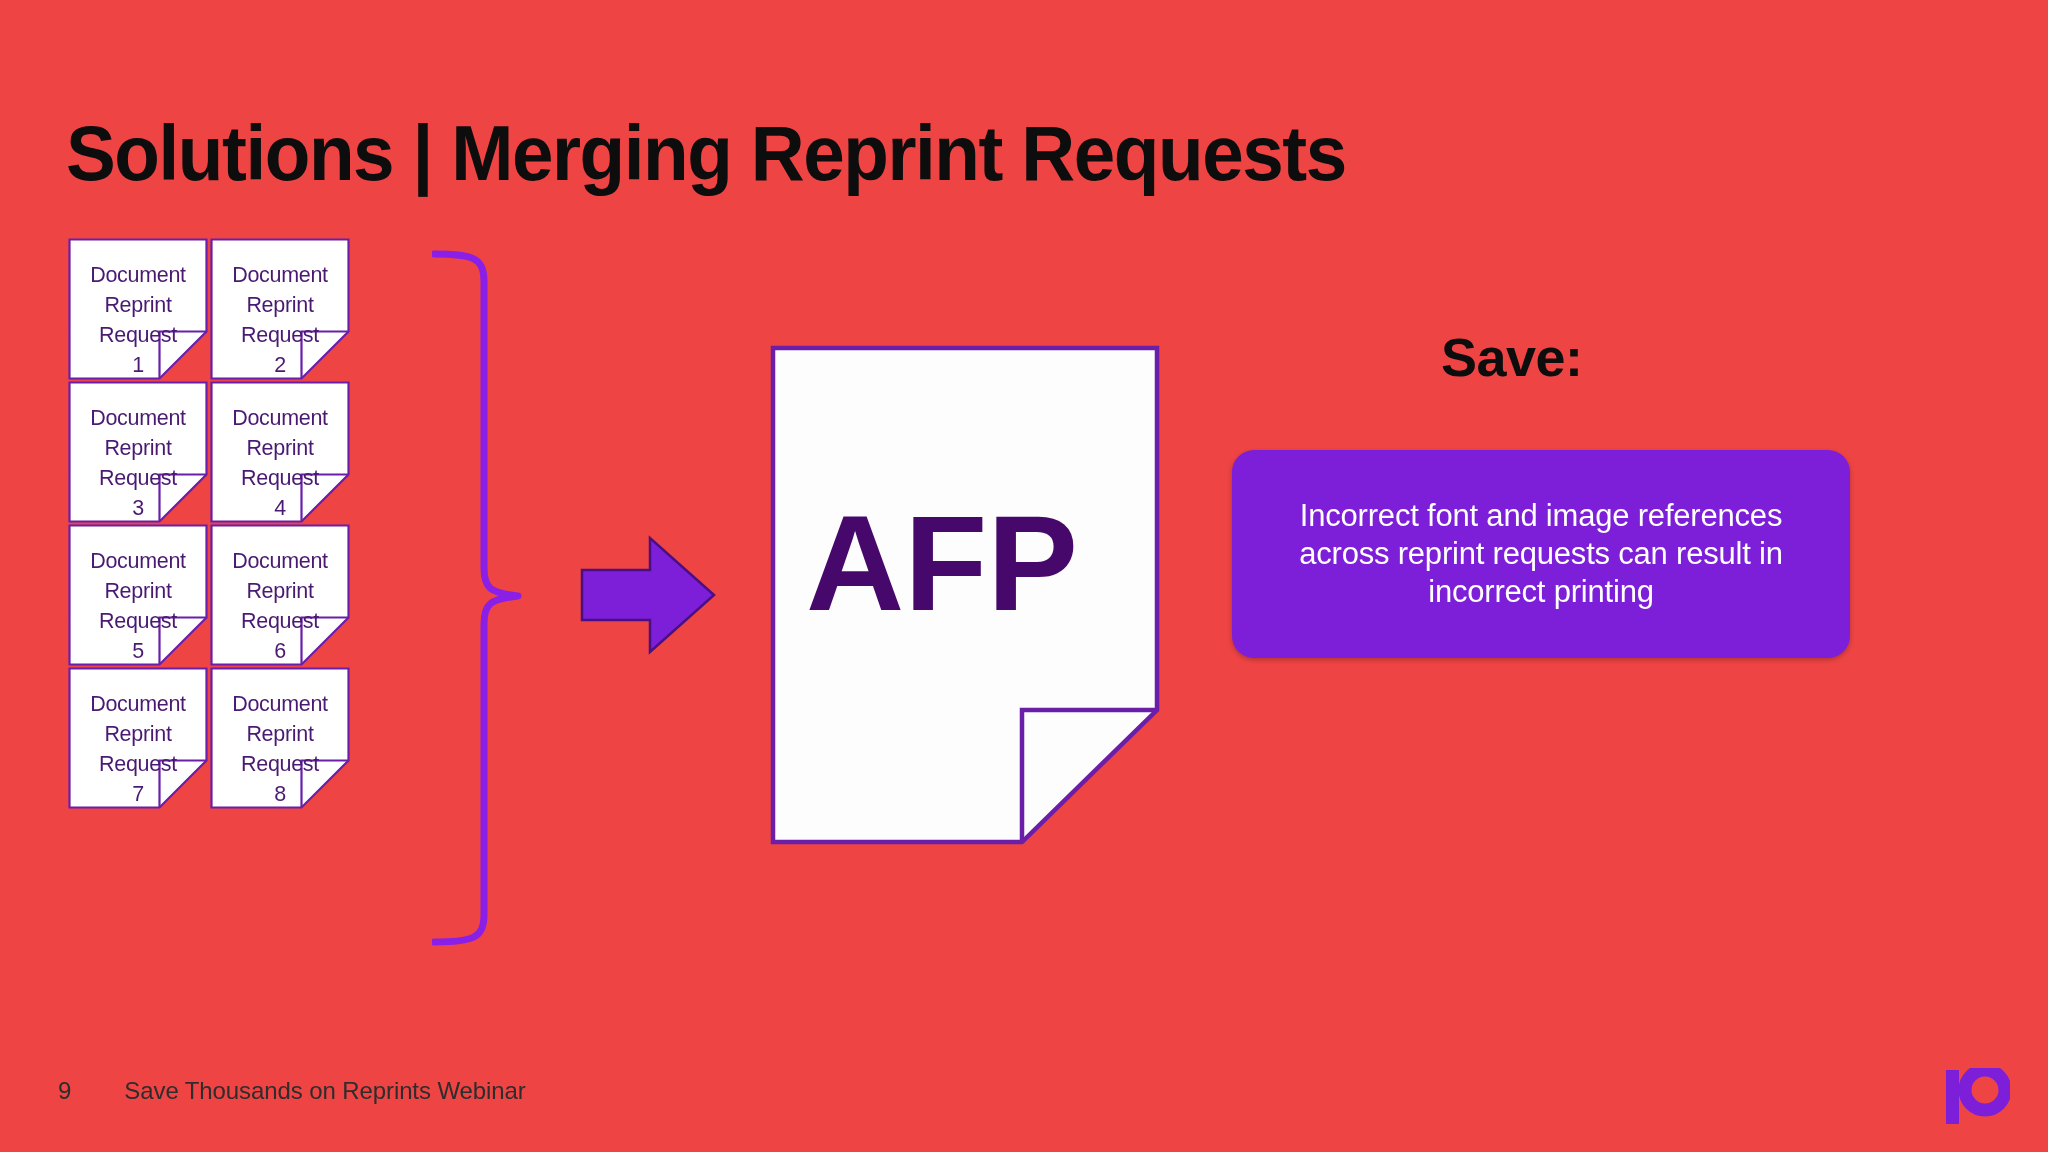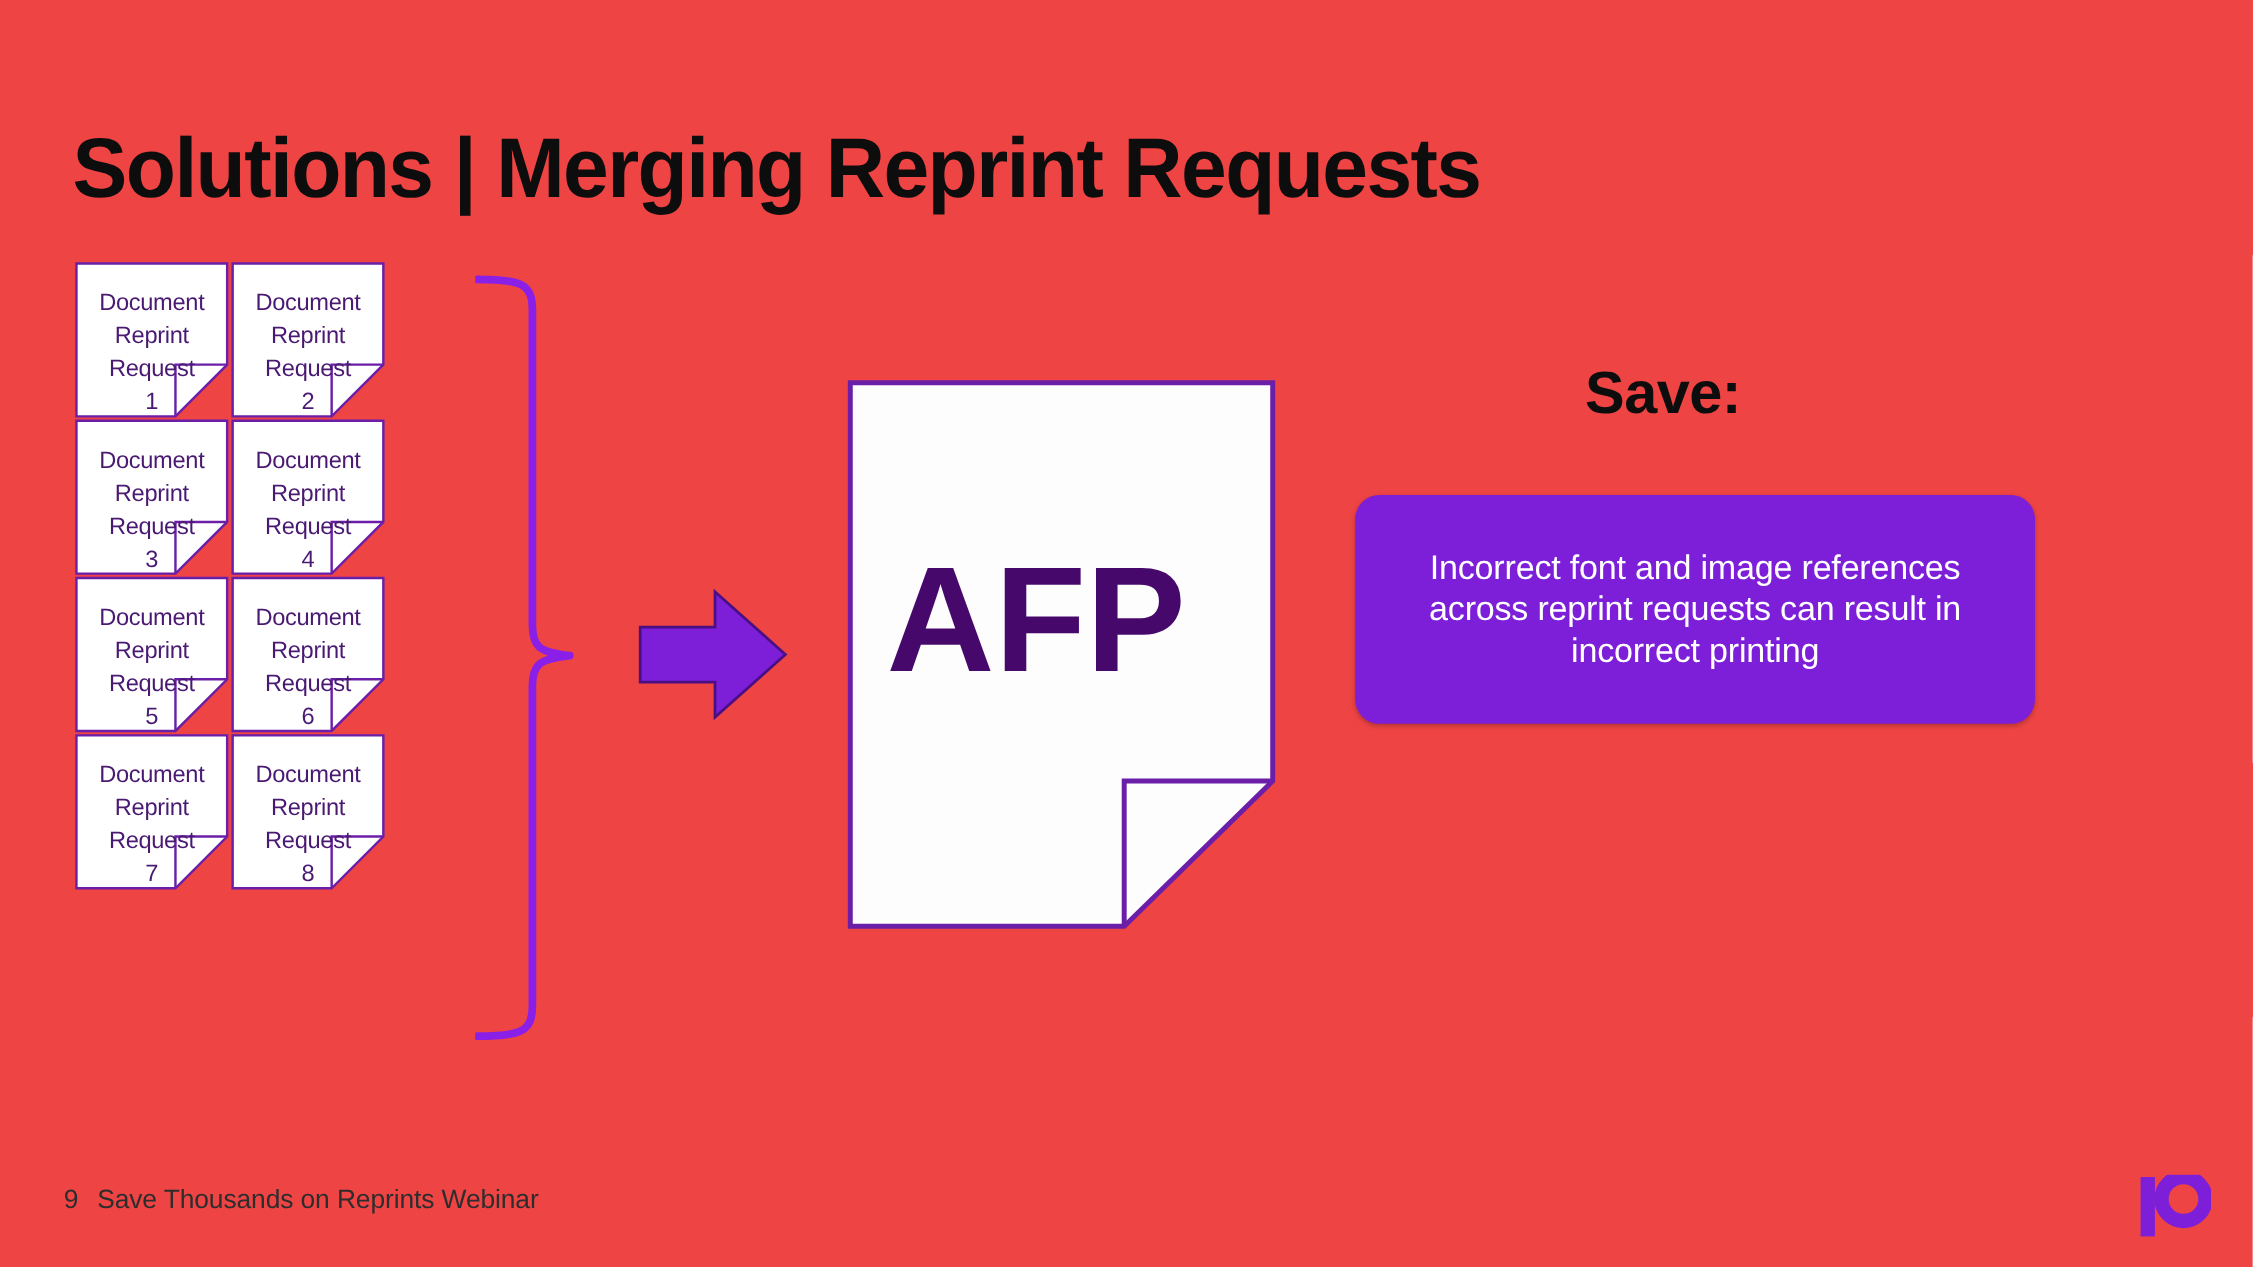--- a/index.html
+++ b/index.html
@@ -179,20 +179,21 @@
   #footer-page-number {
     font-size: 24px;
     color: #2d2d2d;
     font-weight: 400;
   }
   #footer-deck-title {
     font-size: 24px;
     color: #2d2d2d;
     font-weight: 400;
     letter-spacing: -0.1px;
+    margin-left: 36px;
   }
 
   
   #brand-logo {
     position: absolute;
     left: 1938px;
     top: 1068px;
     width: 72px;
     height: 64px;
   }

